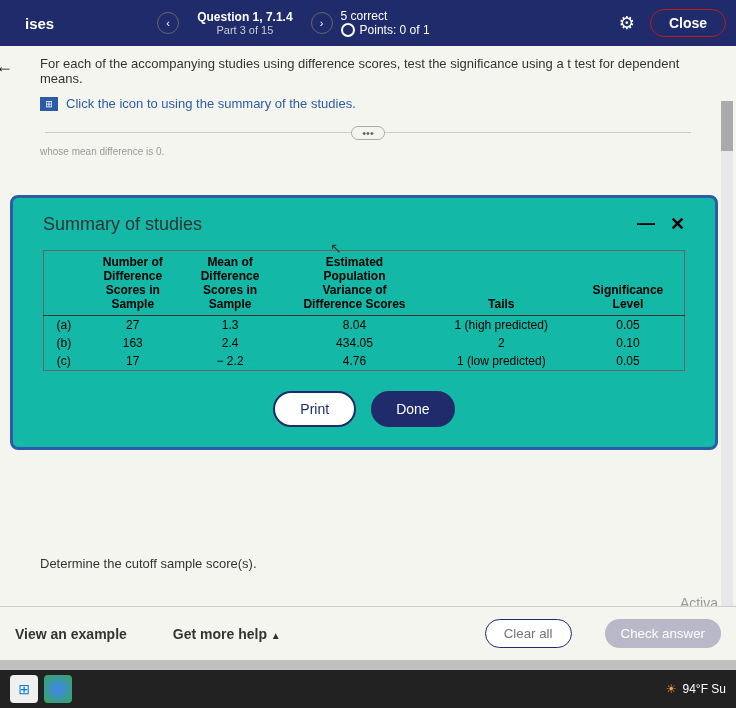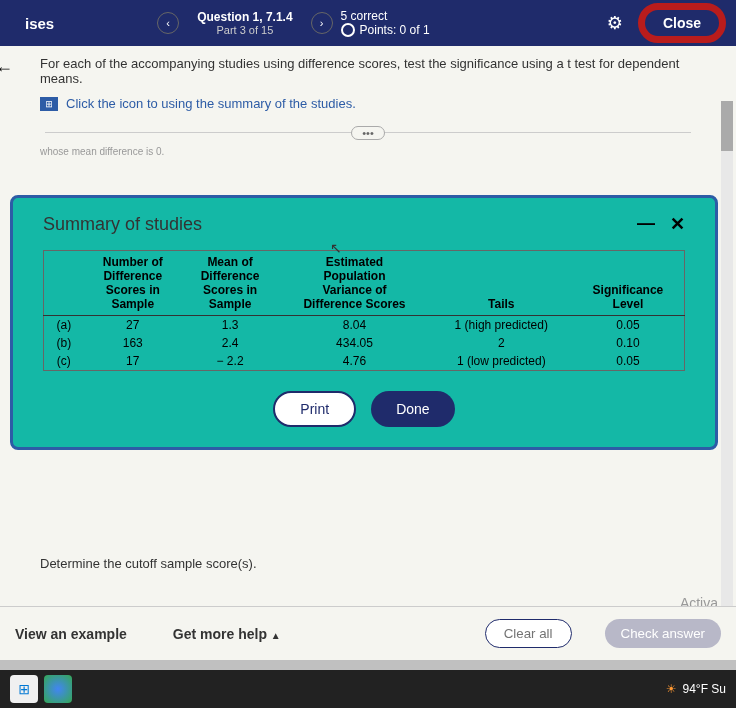--- a/index.html
+++ b/index.html
@@ -66,21 +66,21 @@
       height: 14px;
       border: 2px solid white;
       border-radius: 50%;
     }
     .gear-icon {
       margin-left: auto;
       margin-right: 15px;
       font-size: 18px;
     }
     .close-btn {
-      border: 7px solid #b91c1c;
+      border: 1px solid #b91c1c;
       border-radius: 20px;
       padding: 5px 18px;
       font-weight: bold;
       font-size: 14px;
     }
     .content-area {
       background: #f5f5f0;
       padding: 10px 15px;
       position: relative;
       height: 560px;

